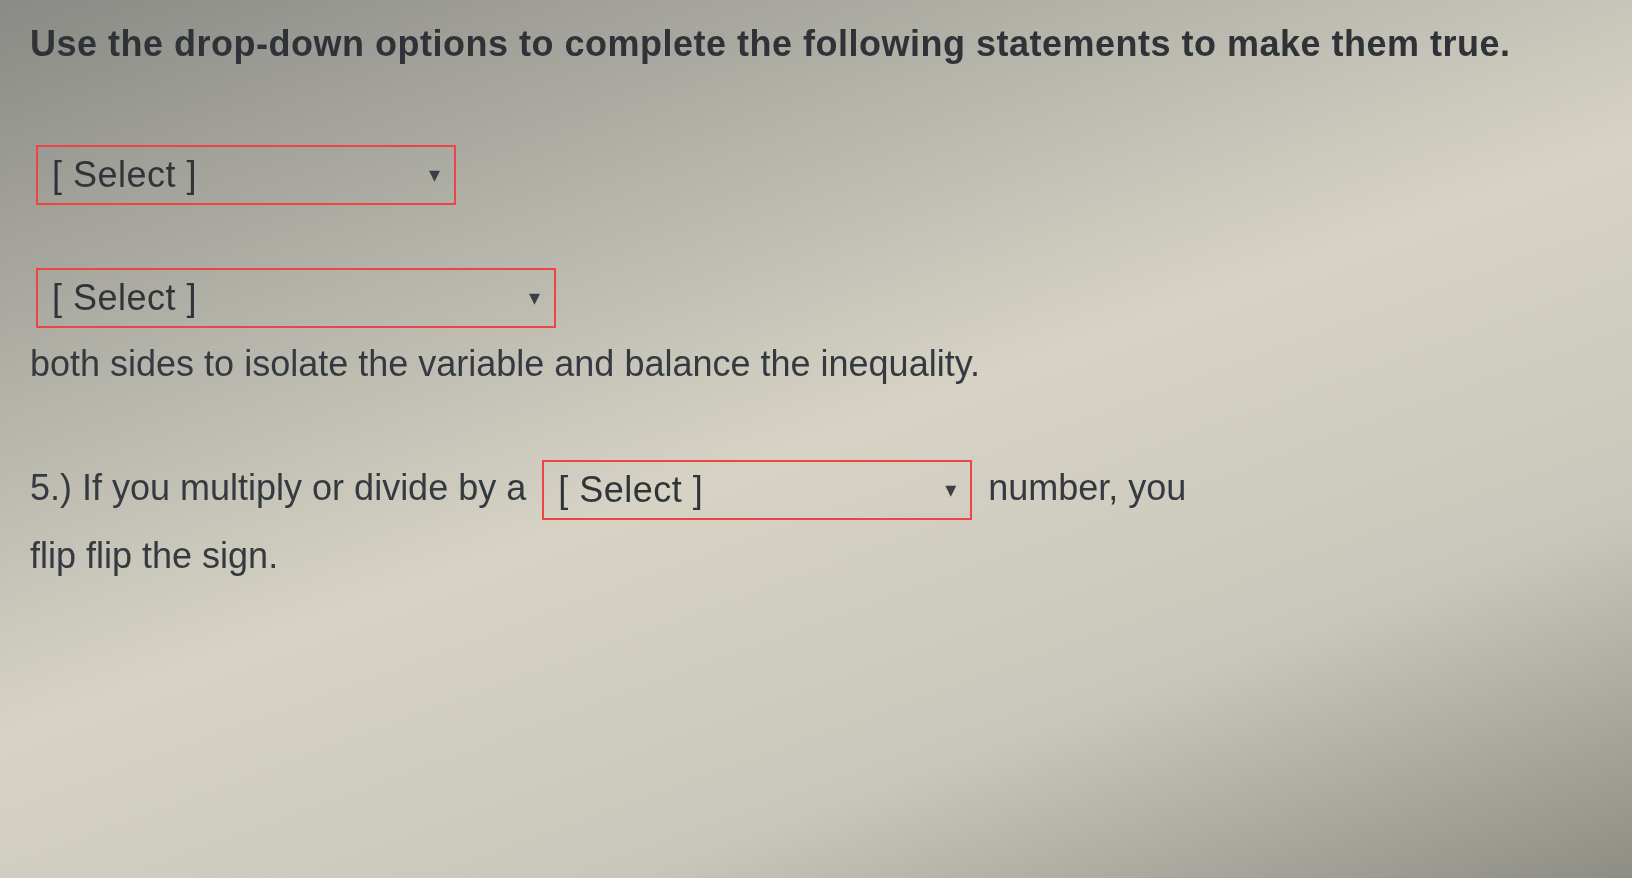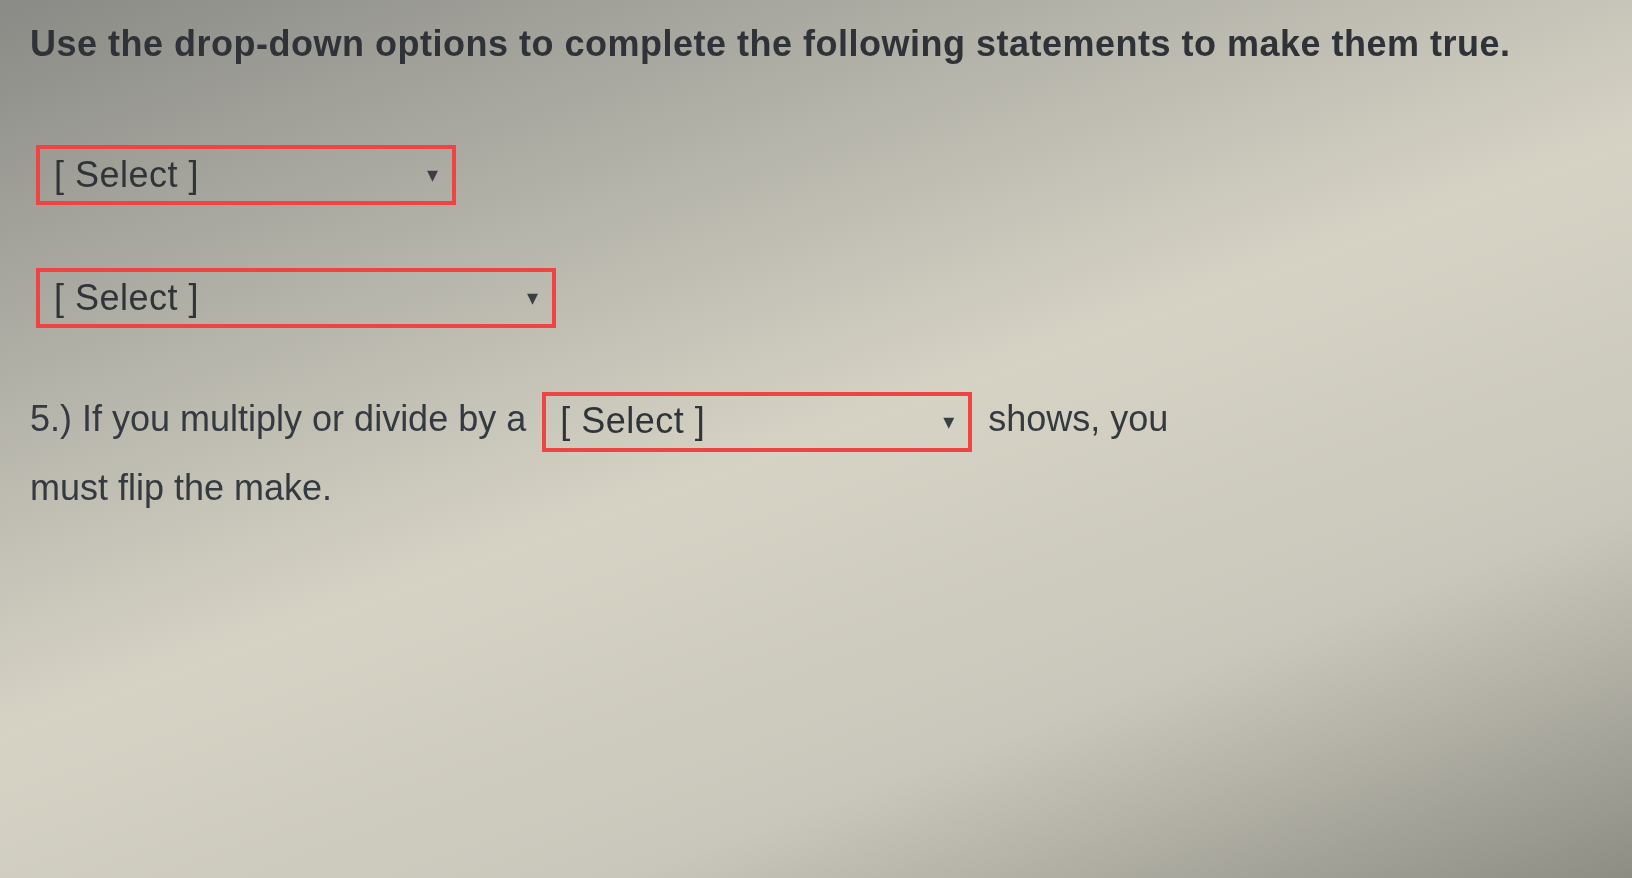--- a/index.html
+++ b/index.html
@@ -20,21 +20,21 @@
     letter-spacing: 0.5px;
   }
   .statement {
     margin-bottom: 55px;
     color: #353a40;
   }
   .select-box {
     display: inline-flex;
     align-items: center;
     justify-content: space-between;
-    border: 4px solid #ef4444;
+    border: 2px solid #ef4444;
     background: rgba(255,255,255,0.0);
     color: #3a3f44;
     padding: 6px 14px;
     min-width: 420px;
     height: 60px;
     vertical-align: middle;
     margin: 0 6px;
     cursor: pointer;
     user-select: none;
   }
@@ -63,24 +63,25 @@
   </span>
   <br>
 </div>
 
 <div class="statement">
   <span class="select-box s2">
     <span class="placeholder">[ Select ]</span>
     <span class="chev">▾</span>
   </span>
   <br>
+  <span>both sides to isolate the variable and balance the inequality.</span>
 </div>
 
 <div class="statement">
   <span>5.) If you multiply or divide by a</span>
   <span class="select-box s3">
     <span class="placeholder">[ Select ]</span>
     <span class="chev">▾</span>
   </span>
-  <span>shows, you</span>
+  <span>number, you</span>
   <br>
-  <span>must flip the make.</span>
+  <span>flip flip the sign.</span>
 </div>
 
 </body></html>

